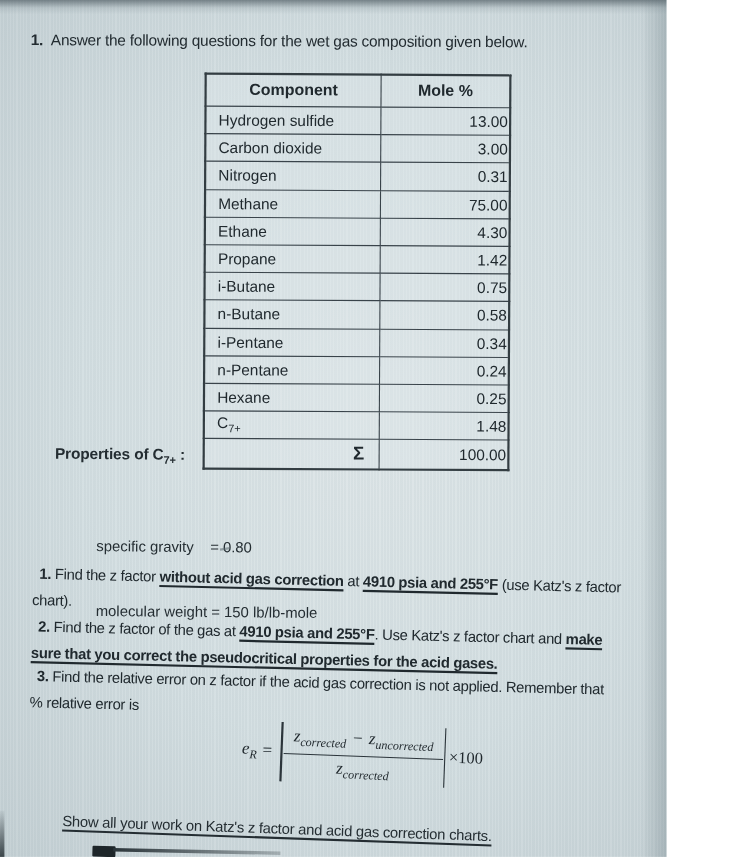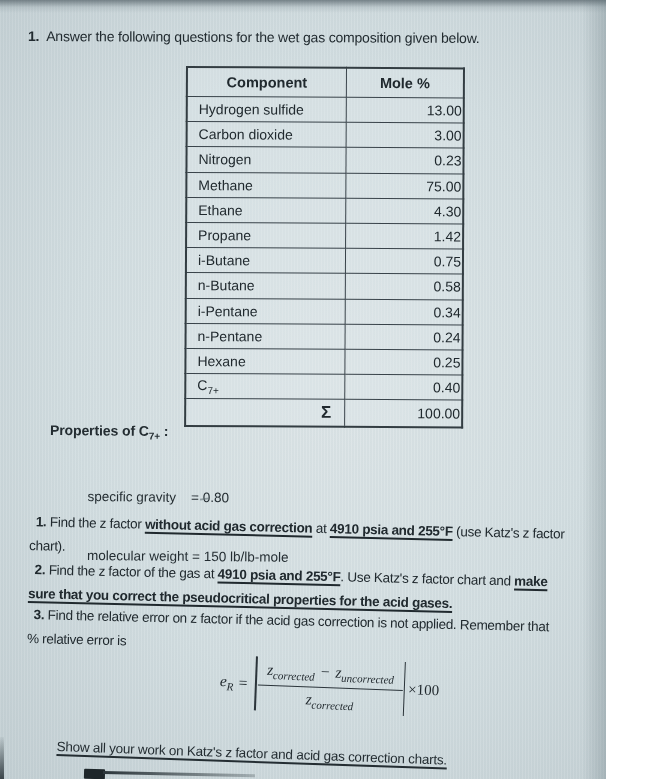--- a/index.html
+++ b/index.html
@@ -77,21 +77,21 @@
   .comp-table td { height: 22.2px; }
   .comp-table td.c-comp { text-align: left; padding-left: 11px; }
   .comp-table td.c-mole { text-align: right; }
   .comp-table sub { font-size: 10px; }
   .comp-table tr.sum-row td { height: 24px; }
   .comp-table td.sum-sym {
     text-align: right; padding-right: 13px; font-weight: bold; font-size: 17px;
   }
 
   .props-heading {
-    position: absolute; left: 50px; top: 422px;
+    position: absolute; left: 50px; top: 404px;
     font-weight: bold; font-size: 14px; letter-spacing: -0.1px;
     transform: rotate(0.45deg); transform-origin: 0 0;
     white-space: nowrap;
   }
   .props-heading sub { font-size: 10px; }
   .props-lines {
     position: absolute; left: 88px; top: 448px;
     font-size: 13.5px; line-height: 19.5px; white-space: pre;
     transform: rotate(0.5deg); transform-origin: 0 0;
   }
@@ -154,21 +154,21 @@
         <tr>
           <td class="c-comp">Hydrogen sulfide</td>
           <td class="c-mole">13.00</td>
         </tr>
         <tr>
           <td class="c-comp">Carbon dioxide</td>
           <td class="c-mole">3.00</td>
         </tr>
         <tr>
           <td class="c-comp">Nitrogen</td>
-          <td class="c-mole">0.23</td>
+          <td class="c-mole">0.31</td>
         </tr>
         <tr>
           <td class="c-comp">Methane</td>
           <td class="c-mole">75.00</td>
         </tr>
         <tr>
           <td class="c-comp">Ethane</td>
           <td class="c-mole">4.30</td>
         </tr>
         <tr>
@@ -190,21 +190,21 @@
         <tr>
           <td class="c-comp">n-Pentane</td>
           <td class="c-mole">0.24</td>
         </tr>
         <tr>
           <td class="c-comp">Hexane</td>
           <td class="c-mole">0.25</td>
         </tr>
         <tr>
           <td class="c-comp">C<sub>7+</sub></td>
-          <td class="c-mole">0.40</td>
+          <td class="c-mole">1.48</td>
         </tr>
       </tbody>
     <tfoot>
       <tr class="sum-row">
         <td class="sum-sym">Σ</td>
         <td class="c-mole">100.00</td>
       </tr>
     </tfoot>
   </table>
 

